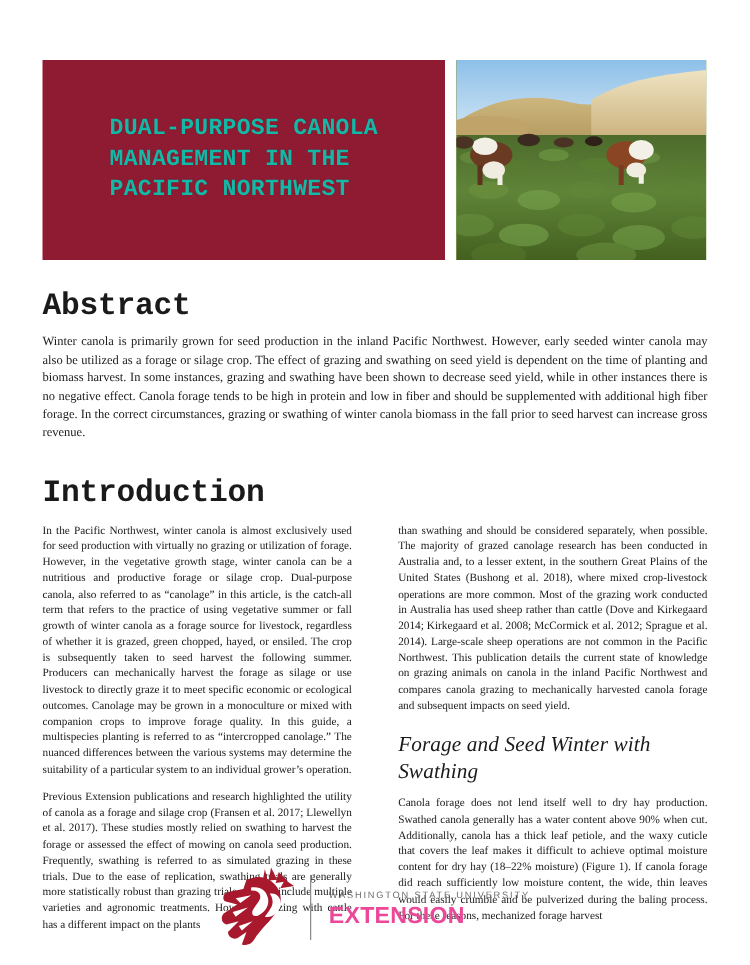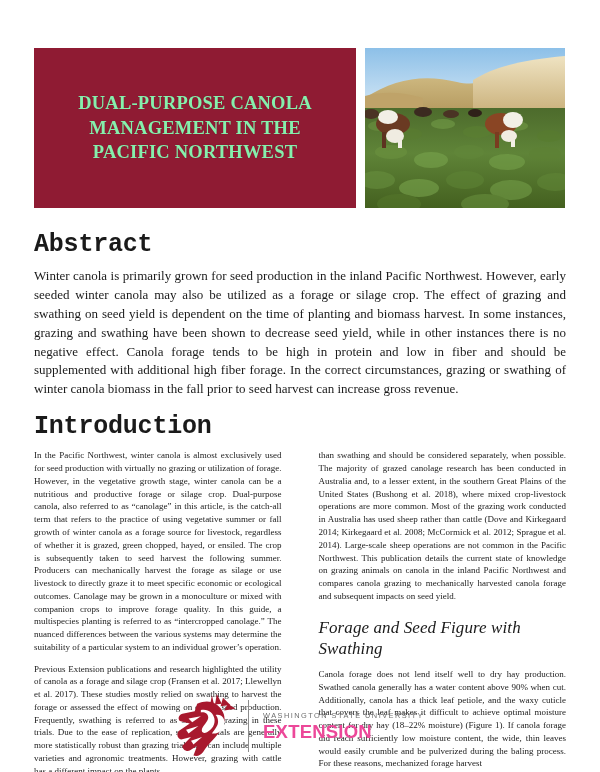--- a/index.html
+++ b/index.html
@@ -25,27 +25,26 @@
   .title-banner {
     position: absolute;
     left: 0; top: 0;
     width: 322px; height: 160px;
     background: #8f1b33;
     display: flex;
     align-items: center;
     justify-content: center;
   }
   .title-text {
-    font-family: Liberation Serif, serif;
+    font-family: Liberation Mono, monospace;
     font-weight: bold;
-    color: #86efac;
+    color: #14b8a6;
     font-size: 18.5px;
     line-height: 1.33;
     letter-spacing: 0.2px;
-    text-align: center;
     padding: 0 14px;
     white-space: pre-line;
     text-shadow: 0 0 1px rgba(0,0,0,0.25);
   }
 
   
   .photo {
     position: absolute;
     left: 331px; top: 0px;
     width: 200px; height: 160px;
@@ -63,27 +62,27 @@
   h1.section-title {
     font-family: Liberation Mono, monospace;
     font-weight: bold;
     font-size: 25px;
     margin: 0 0 9px 0;
     letter-spacing: -0.2px;
     line-height: 1.05;
   }
   .abstract-body p {
     margin: 0;
-    font-size: 13px;
+    font-size: 10px;
     line-height: 1.45;
     text-align: justify;
     letter-spacing: 0.01px;
   }
 
-  .intro-wrap { margin-top: 15px; }
+  .intro-wrap { margin-top: 28px; }
 
   .columns {
     display: flex;
     gap: 37px;
     margin-top: 8px;
   }
   .col { width: 255px; }
   .col p {
     margin: 0 0 9px 0;
     font-size: 9px;
@@ -237,21 +236,21 @@
     <div class="columns">
 
       <div class="col">
         <p>In the Pacific Northwest, winter canola is almost exclusively used for seed production with virtually no grazing or utilization of forage. However, in the vegetative growth stage, winter canola can be a nutritious and productive forage or silage crop. Dual-purpose canola, also referred to as “canolage” in this article, is the catch-all term that refers to the practice of using vegetative summer or fall growth of winter canola as a forage source for livestock, regardless of whether it is grazed, green chopped, hayed, or ensiled. The crop is subsequently taken to seed harvest the following summer. Producers can mechanically harvest the forage as silage or use livestock to directly graze it to meet specific economic or ecological outcomes. Canolage may be grown in a monoculture or mixed with companion crops to improve forage quality. In this guide, a multispecies planting is referred to as “intercropped canolage.” The nuanced differences between the various systems may determine the suitability of a particular system to an individual grower’s operation.</p>
         <p>Previous Extension publications and research highlighted the utility of canola as a forage and silage crop (Fransen et al. 2017; Llewellyn et al. 2017). These studies mostly relied on swathing to harvest the forage or assessed the effect of mowing on canola seed production. Frequently, swathing is referred to as simulated grazing in these trials. Due to the ease of replication, swathing trials are generally more statistically robust than grazing trials and can include multiple varieties and agronomic treatments. However, grazing with cattle has a different impact on the plants</p>
       </div>
 
       <div class="col">
         <p>than swathing and should be considered separately, when possible. The majority of grazed canolage research has been conducted in Australia and, to a lesser extent, in the southern Great Plains of the United States (Bushong et al. 2018), where mixed crop-livestock operations are more common. Most of the grazing work conducted in Australia has used sheep rather than cattle (Dove and Kirkegaard 2014; Kirkegaard et al. 2008; McCormick et al. 2012; Sprague et al. 2014). Large-scale sheep operations are not common in the Pacific Northwest. This publication details the current state of knowledge on grazing animals on canola in the inland Pacific Northwest and compares canola grazing to mechanically harvested canola forage and subsequent impacts on seed yield.</p>
 
-        <h2 class="sub-title">Forage and Seed Figure with Swathing</h2>
+        <h2 class="sub-title">Forage and Seed Winter with Swathing</h2>
 
         <p>Canola forage does not lend itself well to dry hay production. Swathed canola generally has a water content above 90% when cut. Additionally, canola has a thick leaf petiole, and the waxy cuticle that covers the leaf makes it difficult to achieve optimal moisture content for dry hay (18–22% moisture) (Figure 1). If canola forage did reach sufficiently low moisture content, the wide, thin leaves would easily crumble and be pulverized during the baling process. For these reasons, mechanized forage harvest</p>
       </div>
 
     </div>
   </section>
 
 </div>
 
 <div class="footer">

